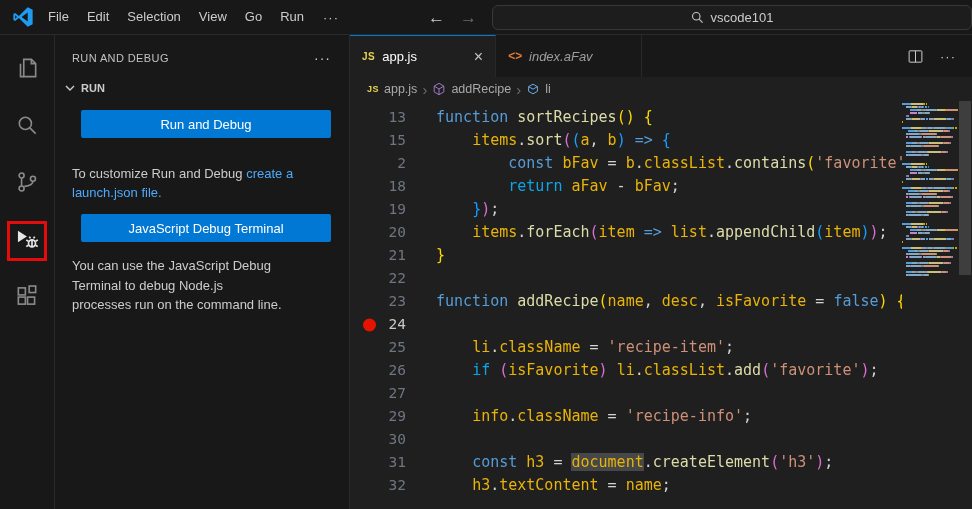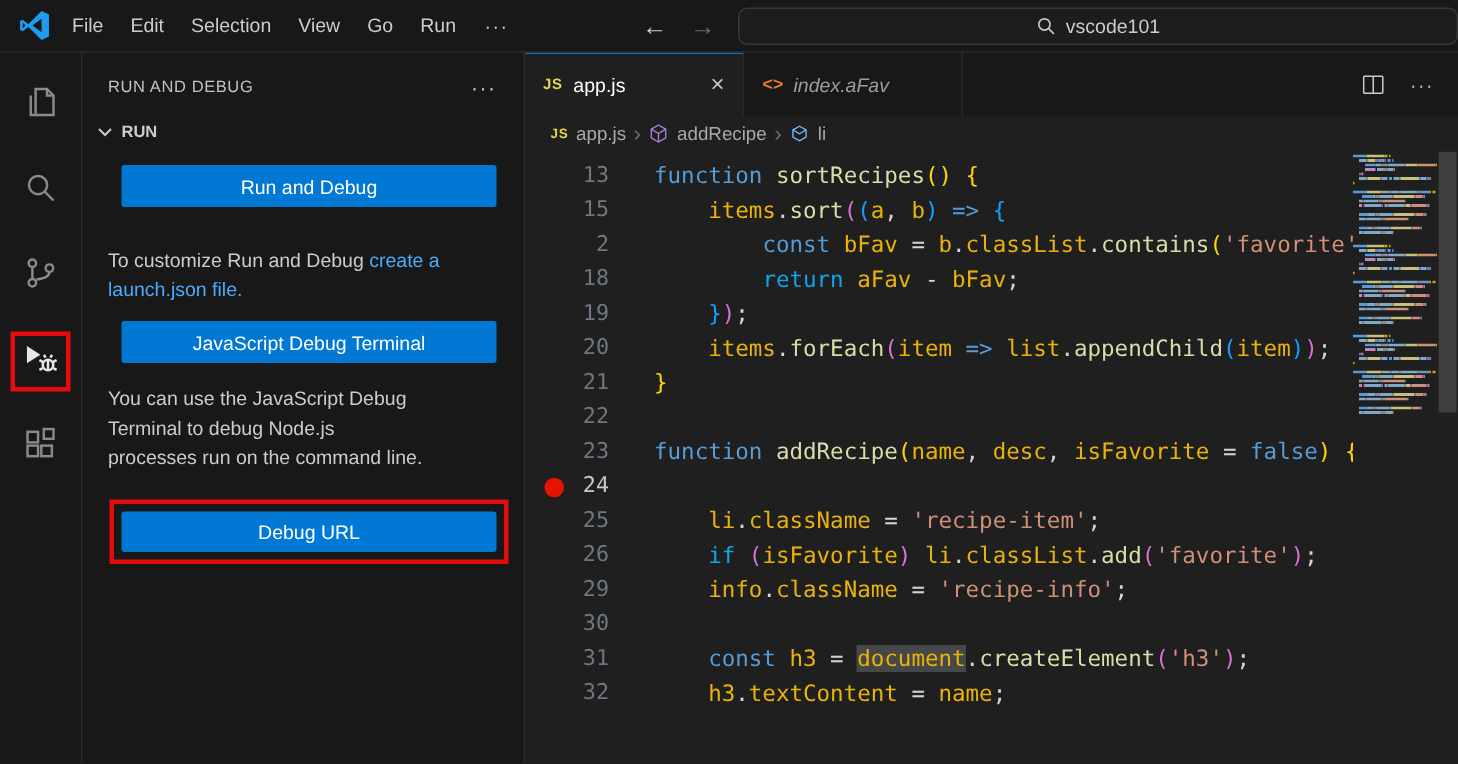--- a/index.html
+++ b/index.html
@@ -174,23 +174,20 @@
       <div class="section-row">
         <svg width="16" height="16" viewBox="0 0 16 16">
           <path d="M4 6l4 4 4-4" fill="none" stroke="#cccccc" stroke-width="1.4"></path>
         </svg>
         <span>RUN</span>
       </div>
       <button class="btn run-btn">Run and Debug</button>
       <p class="p-note p1"><span>To customize Run and Debug </span><a class="link" href="#">create a launch.json file.</a></p>
       <button class="btn run-btn">JavaScript Debug Terminal</button>
       <p class="p-note p2">You can use the JavaScript Debug Terminal to debug Node.js processes run on the command line.</p>
-      <div class="red-box">
-        <button class="btn">Debug URL</button>
-      </div>
     </div>
 
     <div class="editor">
       <div class="tabbar">
         <div style="display:flex">
             <div class="tab active">
               <span class="tab-icon js-badge">JS</span>
               <span>app.js</span>
               <span class="close">×</span>
             </div>
@@ -278,20 +275,24 @@
             </div>
             <div class="code-line">
               <div class="gutter"><span>25</span></div>
               <div class="code-text"><span class="tk-pn">    </span><span class="tk-vr">li</span><span class="tk-pn">.</span><span class="tk-vr">className</span><span class="tk-pn"> = </span><span class="tk-st">'recipe-item'</span><span class="tk-pn">;</span></div>
             </div>
             <div class="code-line">
               <div class="gutter"><span>26</span></div>
               <div class="code-text"><span class="tk-pn">    </span><span class="tk-ct">if</span><span class="tk-pn"> </span><span class="tk-b2">(</span><span class="tk-vr">isFavorite</span><span class="tk-b2">)</span><span class="tk-pn"> </span><span class="tk-vr">li</span><span class="tk-pn">.</span><span class="tk-vr">classList</span><span class="tk-pn">.</span><span class="tk-fn">add</span><span class="tk-b2">(</span><span class="tk-st">'favorite'</span><span class="tk-b2">)</span><span class="tk-pn">;</span></div>
             </div>
             <div class="code-line">
+              <div class="gutter"><span>27</span></div>
+              <div class="code-text"></div>
+            </div>
+            <div class="code-line">
               <div class="gutter"><span>29</span></div>
               <div class="code-text"><span class="tk-pn">    </span><span class="tk-vr">info</span><span class="tk-pn">.</span><span class="tk-vr">className</span><span class="tk-pn"> = </span><span class="tk-st">'recipe-info'</span><span class="tk-pn">;</span></div>
             </div>
             <div class="code-line">
               <div class="gutter"><span>30</span></div>
               <div class="code-text"></div>
             </div>
             <div class="code-line">
               <div class="gutter"><span>31</span></div>
               <div class="code-text"><span class="tk-pn">    </span><span class="tk-kw">const </span><span class="tk-vr">h3</span><span class="tk-pn"> = </span><span class="tk-vr hl">document</span><span class="tk-pn">.</span><span class="tk-fn">createElement</span><span class="tk-b2">(</span><span class="tk-st">'h3'</span><span class="tk-b2">)</span><span class="tk-pn">;</span></div>

